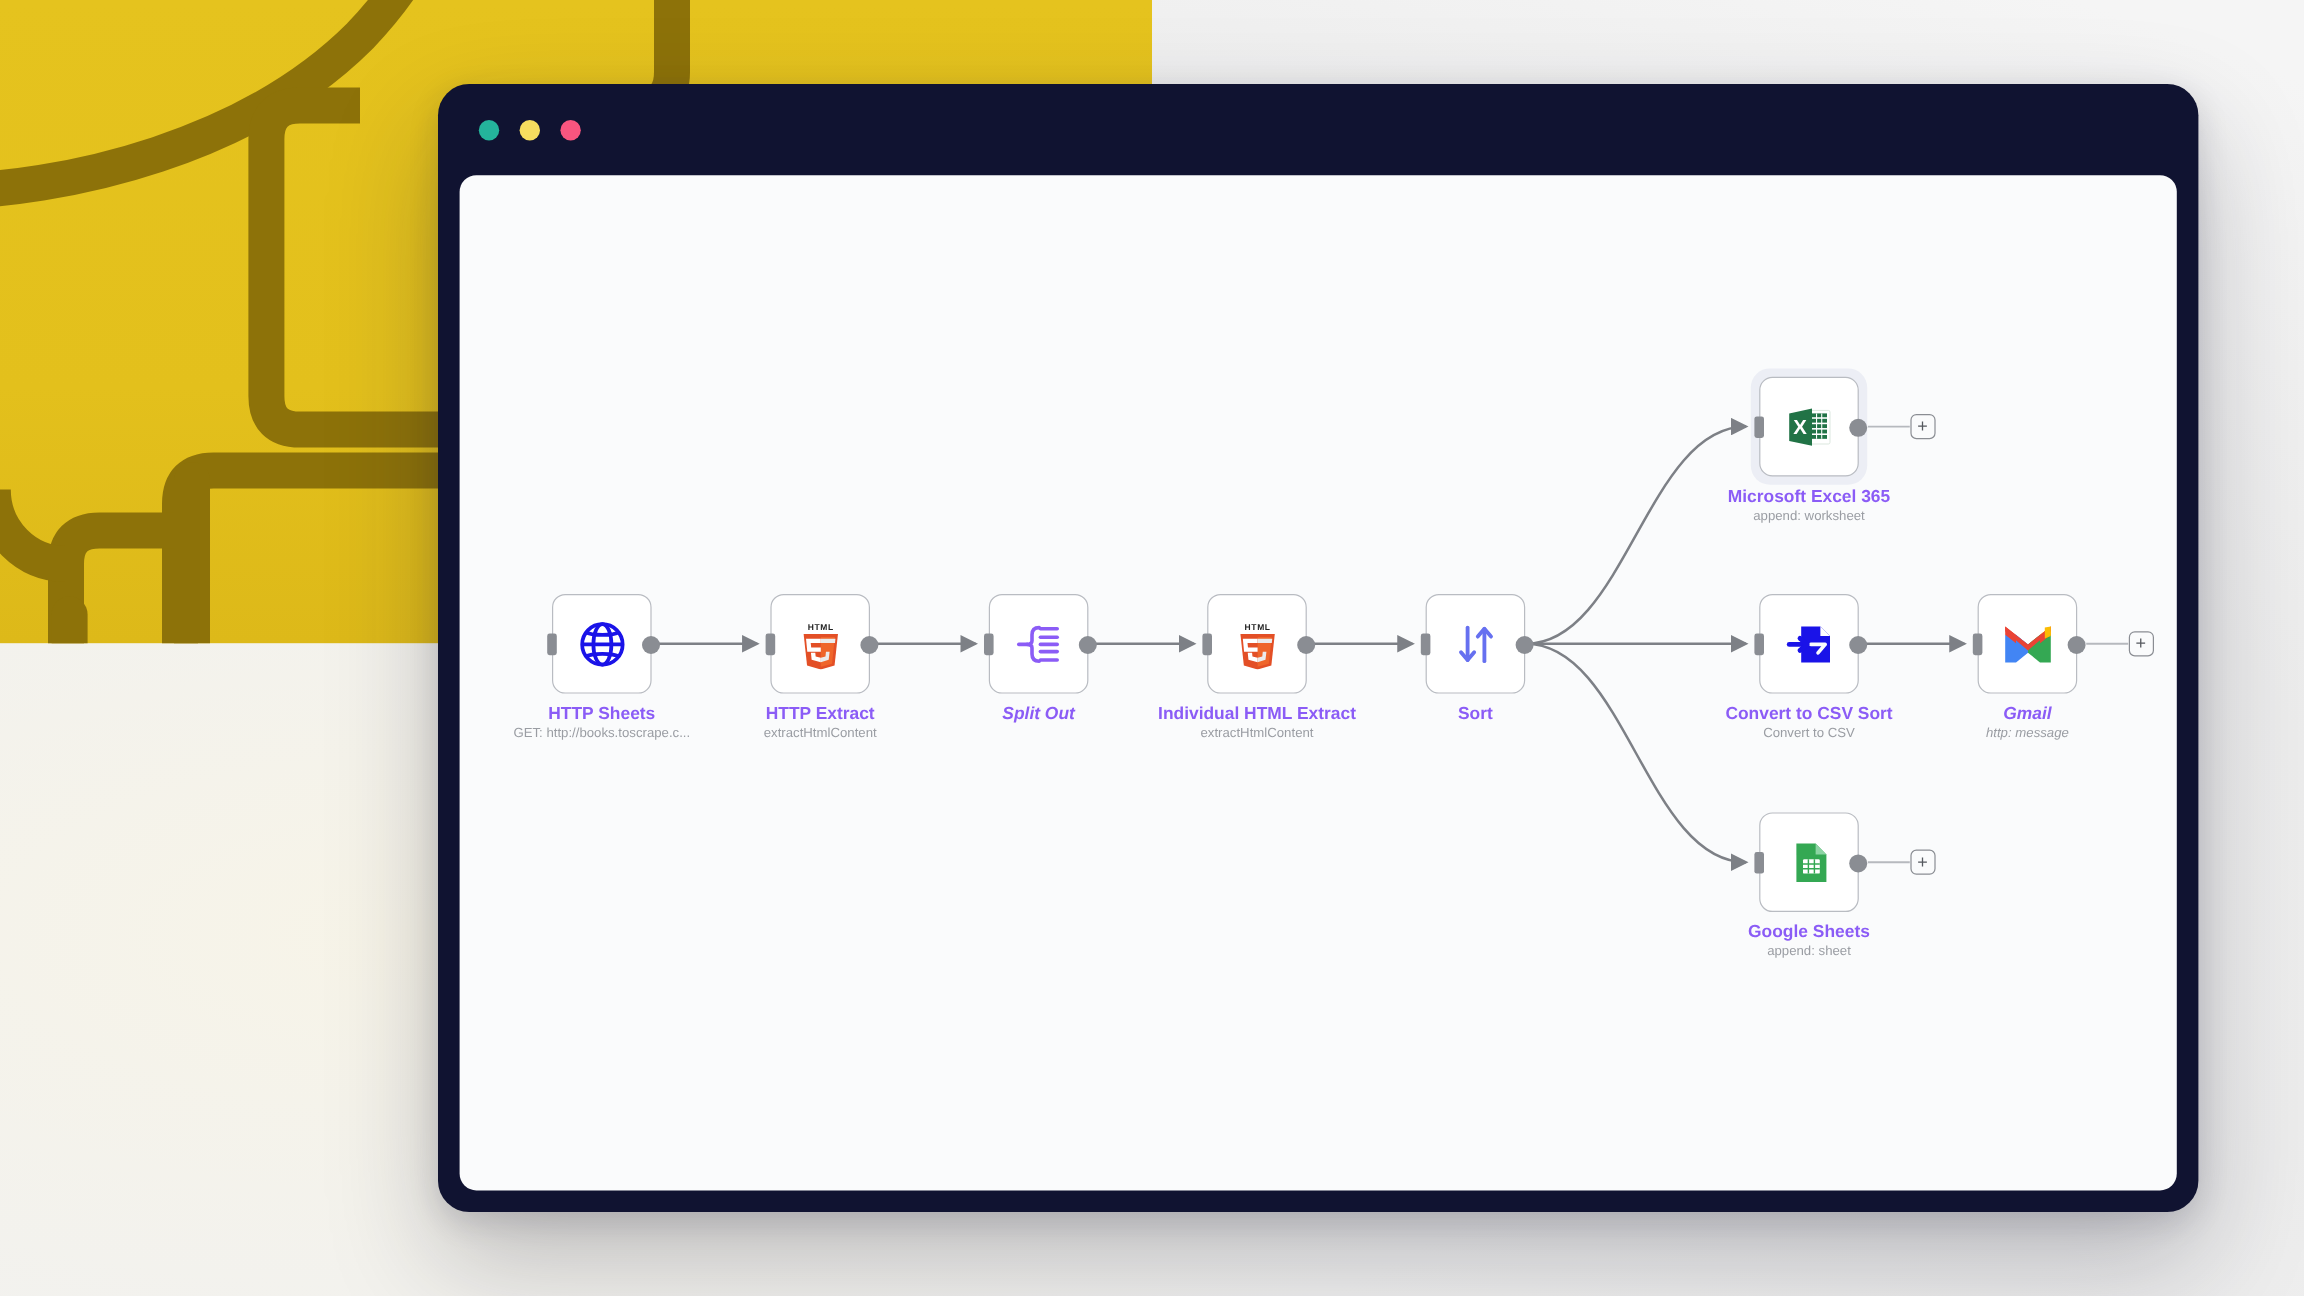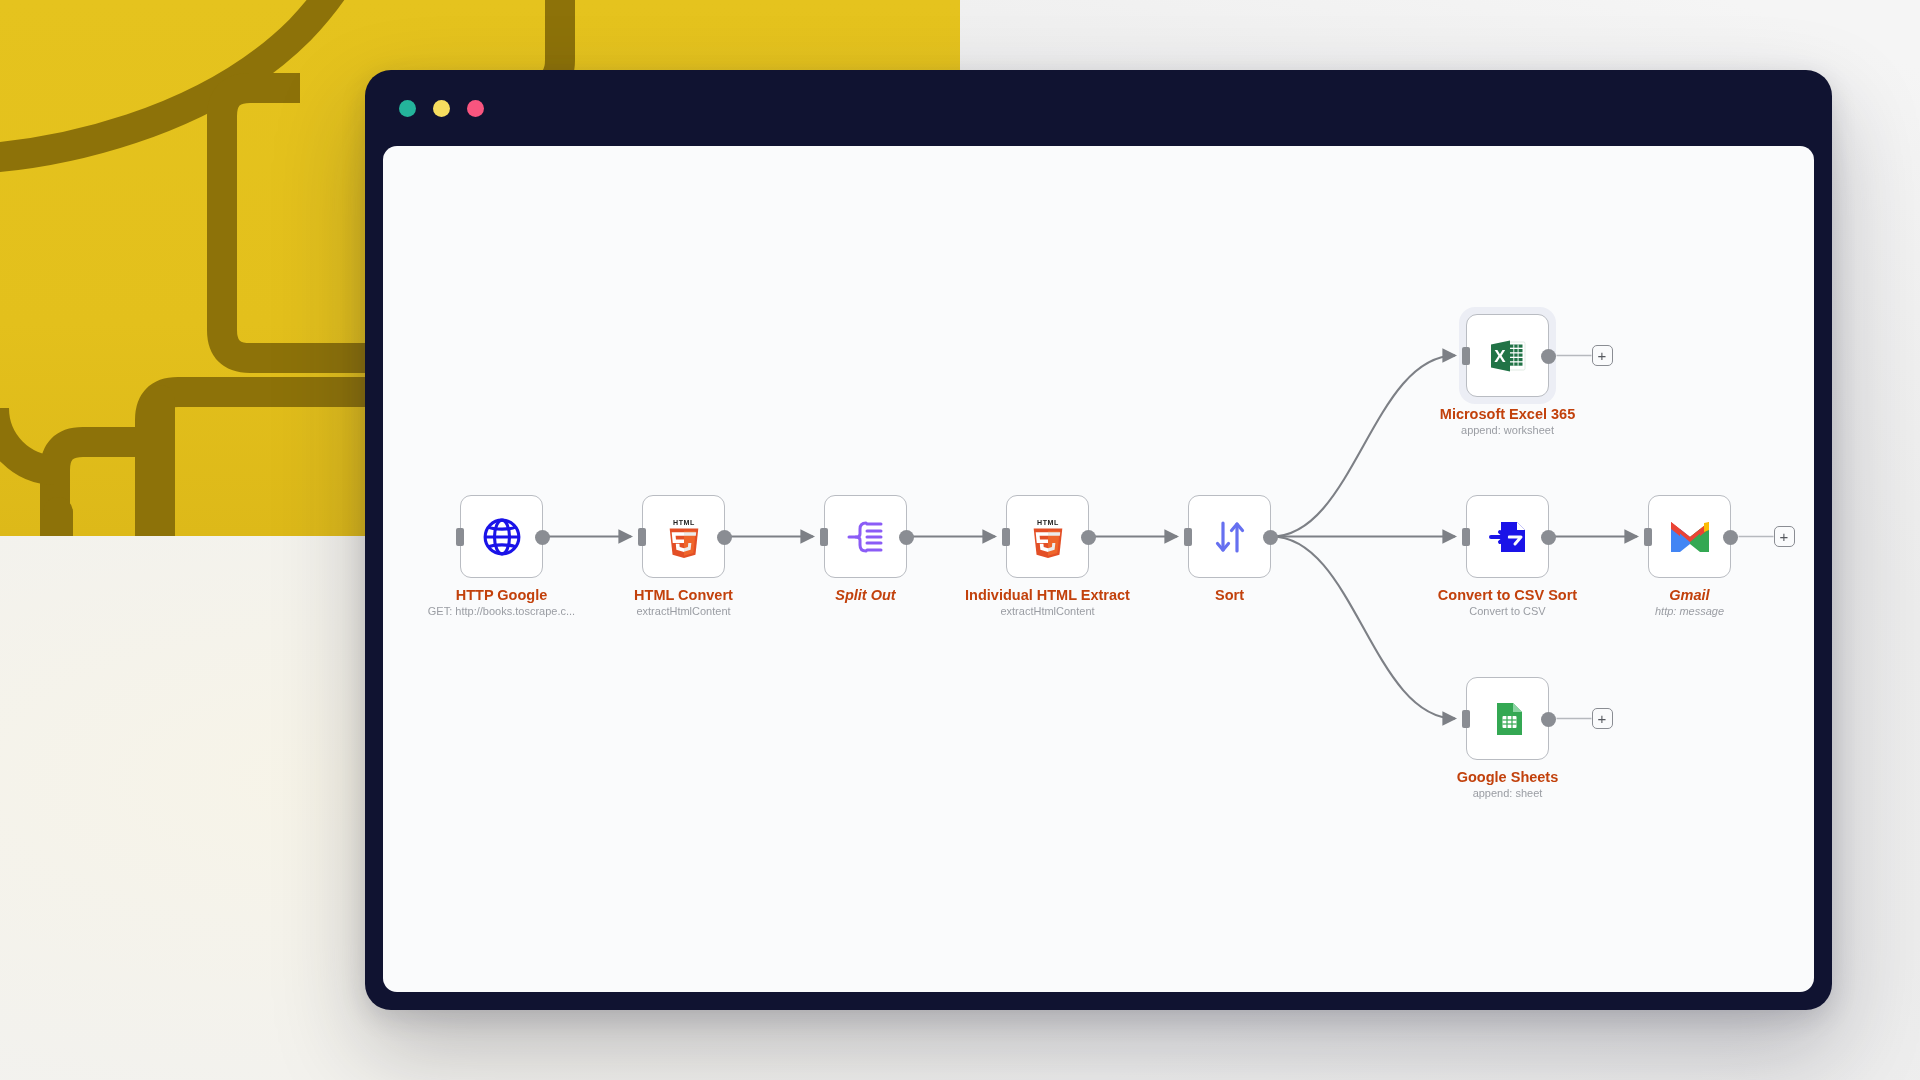--- a/index.html
+++ b/index.html
@@ -77,21 +77,21 @@
     position: absolute; left: -4px; top: 33px; width: 8px; height: 18px;
     background: #8a8d93; border-radius: 2px;
   }
   .node .out-port {
     position: absolute; right: -7px; top: 35px; width: 15px; height: 15px;
     background: #8a8d93; border-radius: 50%;
   }
   .node .label {
     position: absolute; left: -60px; top: 92px; width: 203px;
     text-align: center;
-    font-size: 14.5px; font-weight: bold; color: #c2410c;
+    font-size: 14.5px; font-weight: bold; color: #8b5cf6;
     white-space: nowrap;
   }
   .node .sublabel {
     position: absolute; left: -60px; top: 110px; width: 203px;
     text-align: center;
     font-size: 11px; color: #9a9da3;
     white-space: nowrap;
   }
   .plus-btn {
     position: absolute;
@@ -174,38 +174,38 @@
   <svg class="icon-svg" width="44" height="44" viewBox="0 0 24 24" fill="none" stroke="#1a13e8" stroke-width="1.7">
     <circle cx="12" cy="12" r="9.2"></circle>
     <ellipse cx="12" cy="12" rx="4.1" ry="9.2"></ellipse>
     <line x1="2.8" y1="12" x2="21.2" y2="12"></line>
     <path d="M4.4 6.4 C7 8.1 17 8.1 19.6 6.4"></path>
     <path d="M4.4 17.6 C7 15.9 17 15.9 19.6 17.6"></path>
   </svg>
 </div>
               <div class="in-port"></div>
               <div class="out-port"></div>
-              <div class="label">HTTP Google</div>
+              <div class="label">HTTP Sheets</div>
               <div class="sublabel">GET: http://books.toscrape.c...</div>
             </div>
             <div class="node" style="left: 259px; top: 349px;">
               <div class="box">
   <svg class="icon-svg" width="38" height="42" viewBox="0 0 38 44">
     <text x="19" y="9.5" font-family="'Liberation Sans',sans-serif" font-size="7.4" font-weight="bold" fill="#222" text-anchor="middle" letter-spacing="0.6">HTML</text>
     <path d="M4 13 L7 40.5 L19 44 L31 40.5 L34 13 Z" fill="#e34f26"></path>
     <path d="M19 15.5 L19 41.6 L28.8 38.8 L31.3 15.5 Z" fill="#ef652a"></path>
     <path d="M19 24.7 L10.6 24.7 L10.2 20.7 L19 20.7 L19 17 L6.1 17 L7.2 28.4 L19 28.4 Z" fill="#fff"></path>
     <path d="M19 33.7 L14.5 32.5 L14.2 29.2 L10.4 29.2 L11 35.3 L19 37.6 Z" fill="#fff"></path>
     <path d="M19 28.4 L26.7 28.4 L25.9 35.4 L19 37.5 L19 33.7 L23.1 32.5 L23.5 28.4 Z" fill="#ebebeb"></path>
     <path d="M19 20.7 L19 17 L31.8 17 L31.4 20.7 Z" fill="#ebebeb"></path>
   </svg>
 </div>
               <div class="in-port"></div>
               <div class="out-port"></div>
-              <div class="label">HTML Convert</div>
+              <div class="label">HTTP Extract</div>
               <div class="sublabel">extractHtmlContent</div>
             </div>
             <div class="node" style="left: 441px; top: 349px; font-style: italic;">
               <div class="box">
   <svg class="icon-svg" width="42" height="42" viewBox="0 0 42 42">
     <g stroke="#8b5cf6" stroke-width="3" stroke-linecap="round">
       <line x1="4" y1="21" x2="11" y2="21"></line>
       <line x1="22" y1="8" x2="36" y2="8"></line>
       <line x1="22" y1="15" x2="36" y2="15"></line>
       <line x1="22" y1="21" x2="36" y2="21"></line>

